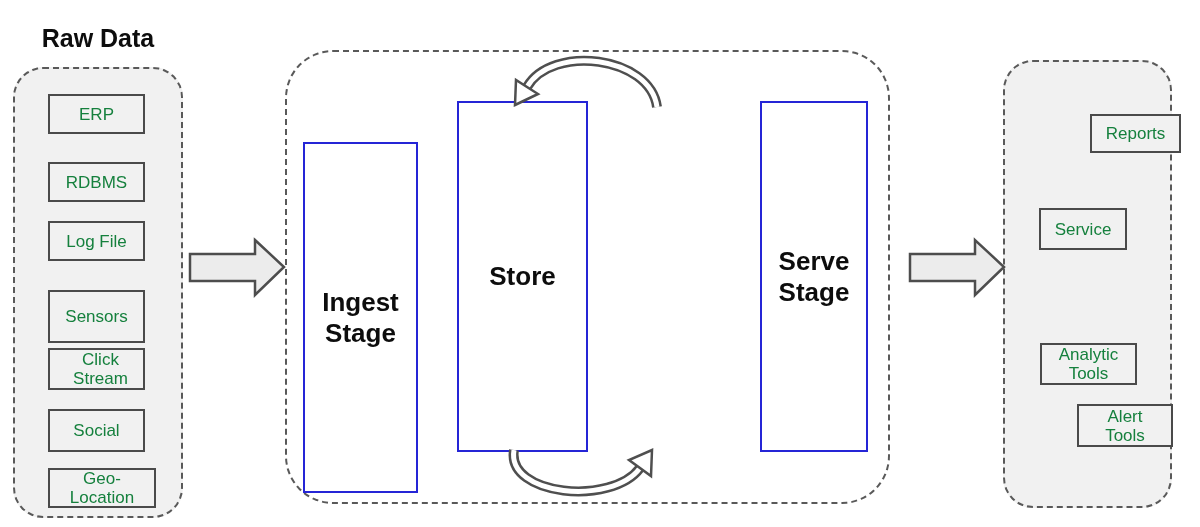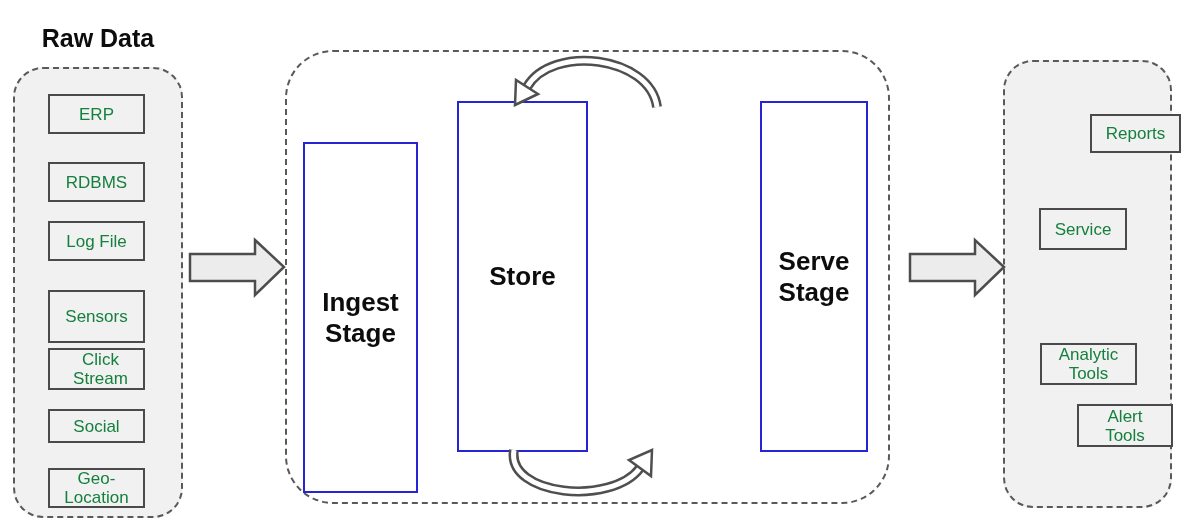--- a/index.html
+++ b/index.html
@@ -78,22 +78,22 @@
   <div class="section-title" style="left:13px; top:24px; width:170px;text-align:center;">Raw Data</div>
 
   <div class="panel gray-panel" style="left:13px; top:67px; width:170px; height:451px;"></div>
 
   <div class="item-box" style="left:48px; top:94px;  width:97px; height:40px;">ERP</div>
   <div class="item-box" style="left:48px; top:162px; width:97px; height:40px;">RDBMS</div>
   <div class="item-box" style="left:48px; top:221px; width:97px; height:40px;">Log File</div>
   <div class="item-box" style="left:48px; top:290px; width:97px; height:53px;">Sensors</div>
   <div class="item-box" style="left:48px; top:348px; width:97px; height:42px;padding-left:8px;">Click
 Stream</div>
-  <div class="item-box" style="left:48px; top:409px; width:97px; height:34px;">Social</div>
-  <div class="item-box" style="left:48px; top:468px; width:97px; height:40px;">Geo-
+  <div class="item-box" style="left:48px; top:409px; width:97px; height:43px;">Social</div>
+  <div class="item-box" style="left:48px; top:468px; width:108px; height:40px;">Geo-
 Location</div>
 
   <div class="panel pipeline-panel" style="left:285px; top:50px; width:605px; height:454px;"></div>
 
   <div class="stage-box" style="left:303px; top:101px; width:115px; height:351px;margin-top:41px;">Ingest
 Stage</div>
   <div class="stage-box" style="left:457px; top:101px; width:131px; height:351px;">Store</div>
   <div class="stage-box" style="left:760px; top:101px; width:108px; height:351px;">Serve
 Stage</div>
 

